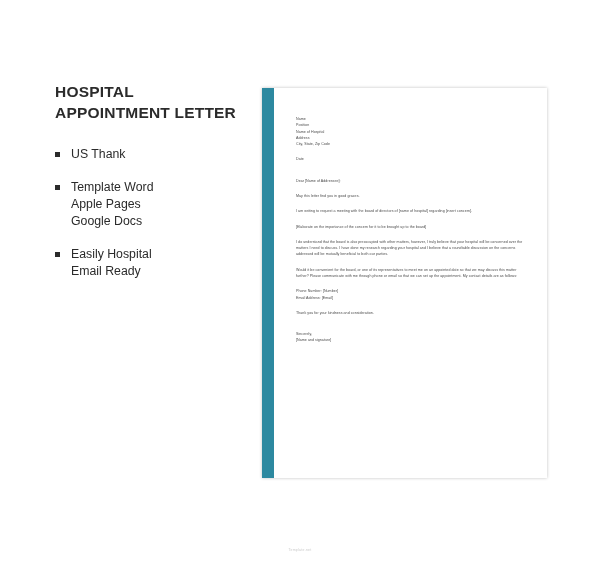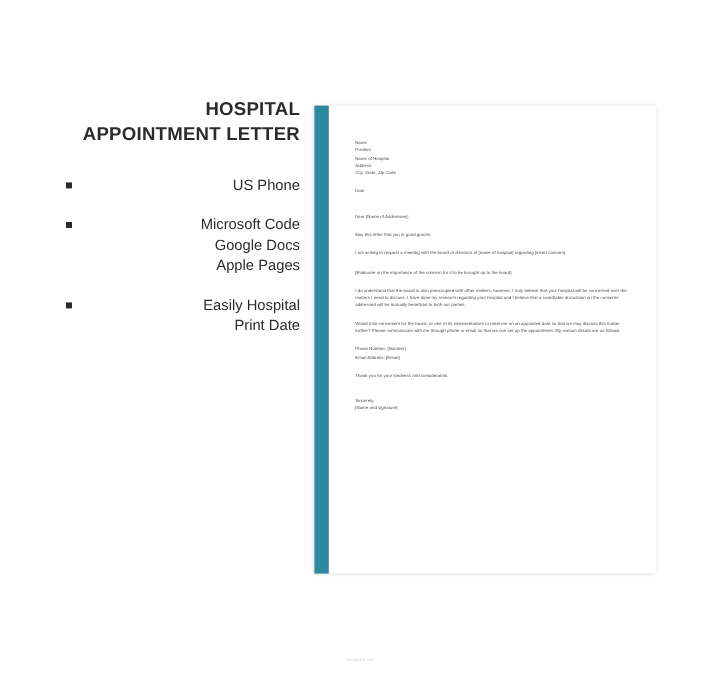--- a/index.html
+++ b/index.html
@@ -20,21 +20,20 @@
     width: 600px;
     height: 566px;
     background: #ffffff;
   }
   
   .left-col {
     position: absolute;
     left: 55px;
     top: 82px;
     width: 195px;
-    text-align: right;
   }
   .title {
     font-size: 15.5px;
     font-weight: bold;
     color: #2b2b2b;
     letter-spacing: 0.2px;
     line-height: 1.35;
     margin: 0 0 22px 0;
   }
   .feature-group {
@@ -111,34 +110,34 @@
 </head>
 <body>
 
 <div class="page">
 
   <div class="left-col">
     <h1 class="title">HOSPITAL APPOINTMENT LETTER</h1>
 
     <div class="feature-group">
       <span class="bullet"></span>
-      <div class="feature-line">US Phone</div>
+      <div class="feature-line">US Thank</div>
     </div>
 
     <div class="feature-group">
       <span class="bullet"></span>
-      <div class="feature-line">Microsoft Code</div>
+      <div class="feature-line">Template Word</div>
+      <div class="feature-line">Apple Pages</div>
       <div class="feature-line">Google Docs</div>
-      <div class="feature-line">Apple Pages</div>
     </div>
 
     <div class="feature-group">
       <span class="bullet"></span>
       <div class="feature-line">Easily Hospital</div>
-      <div class="feature-line">Print Date</div>
+      <div class="feature-line">Email Ready</div>
     </div>
   </div>
 
   <div class="doc-wrap">
     <div class="doc-accent"></div>
     <div class="doc-body">
 
       <div class="doc-para tight">
         <p class="doc-line">Name</p>
         <p class="doc-line">Position</p>

